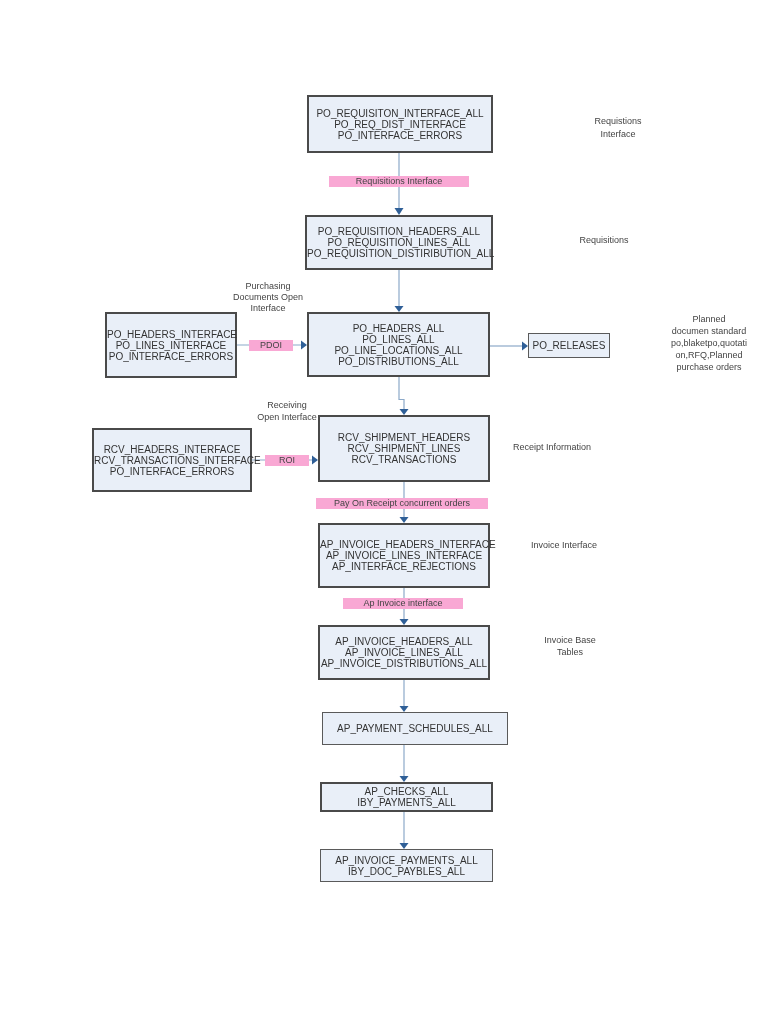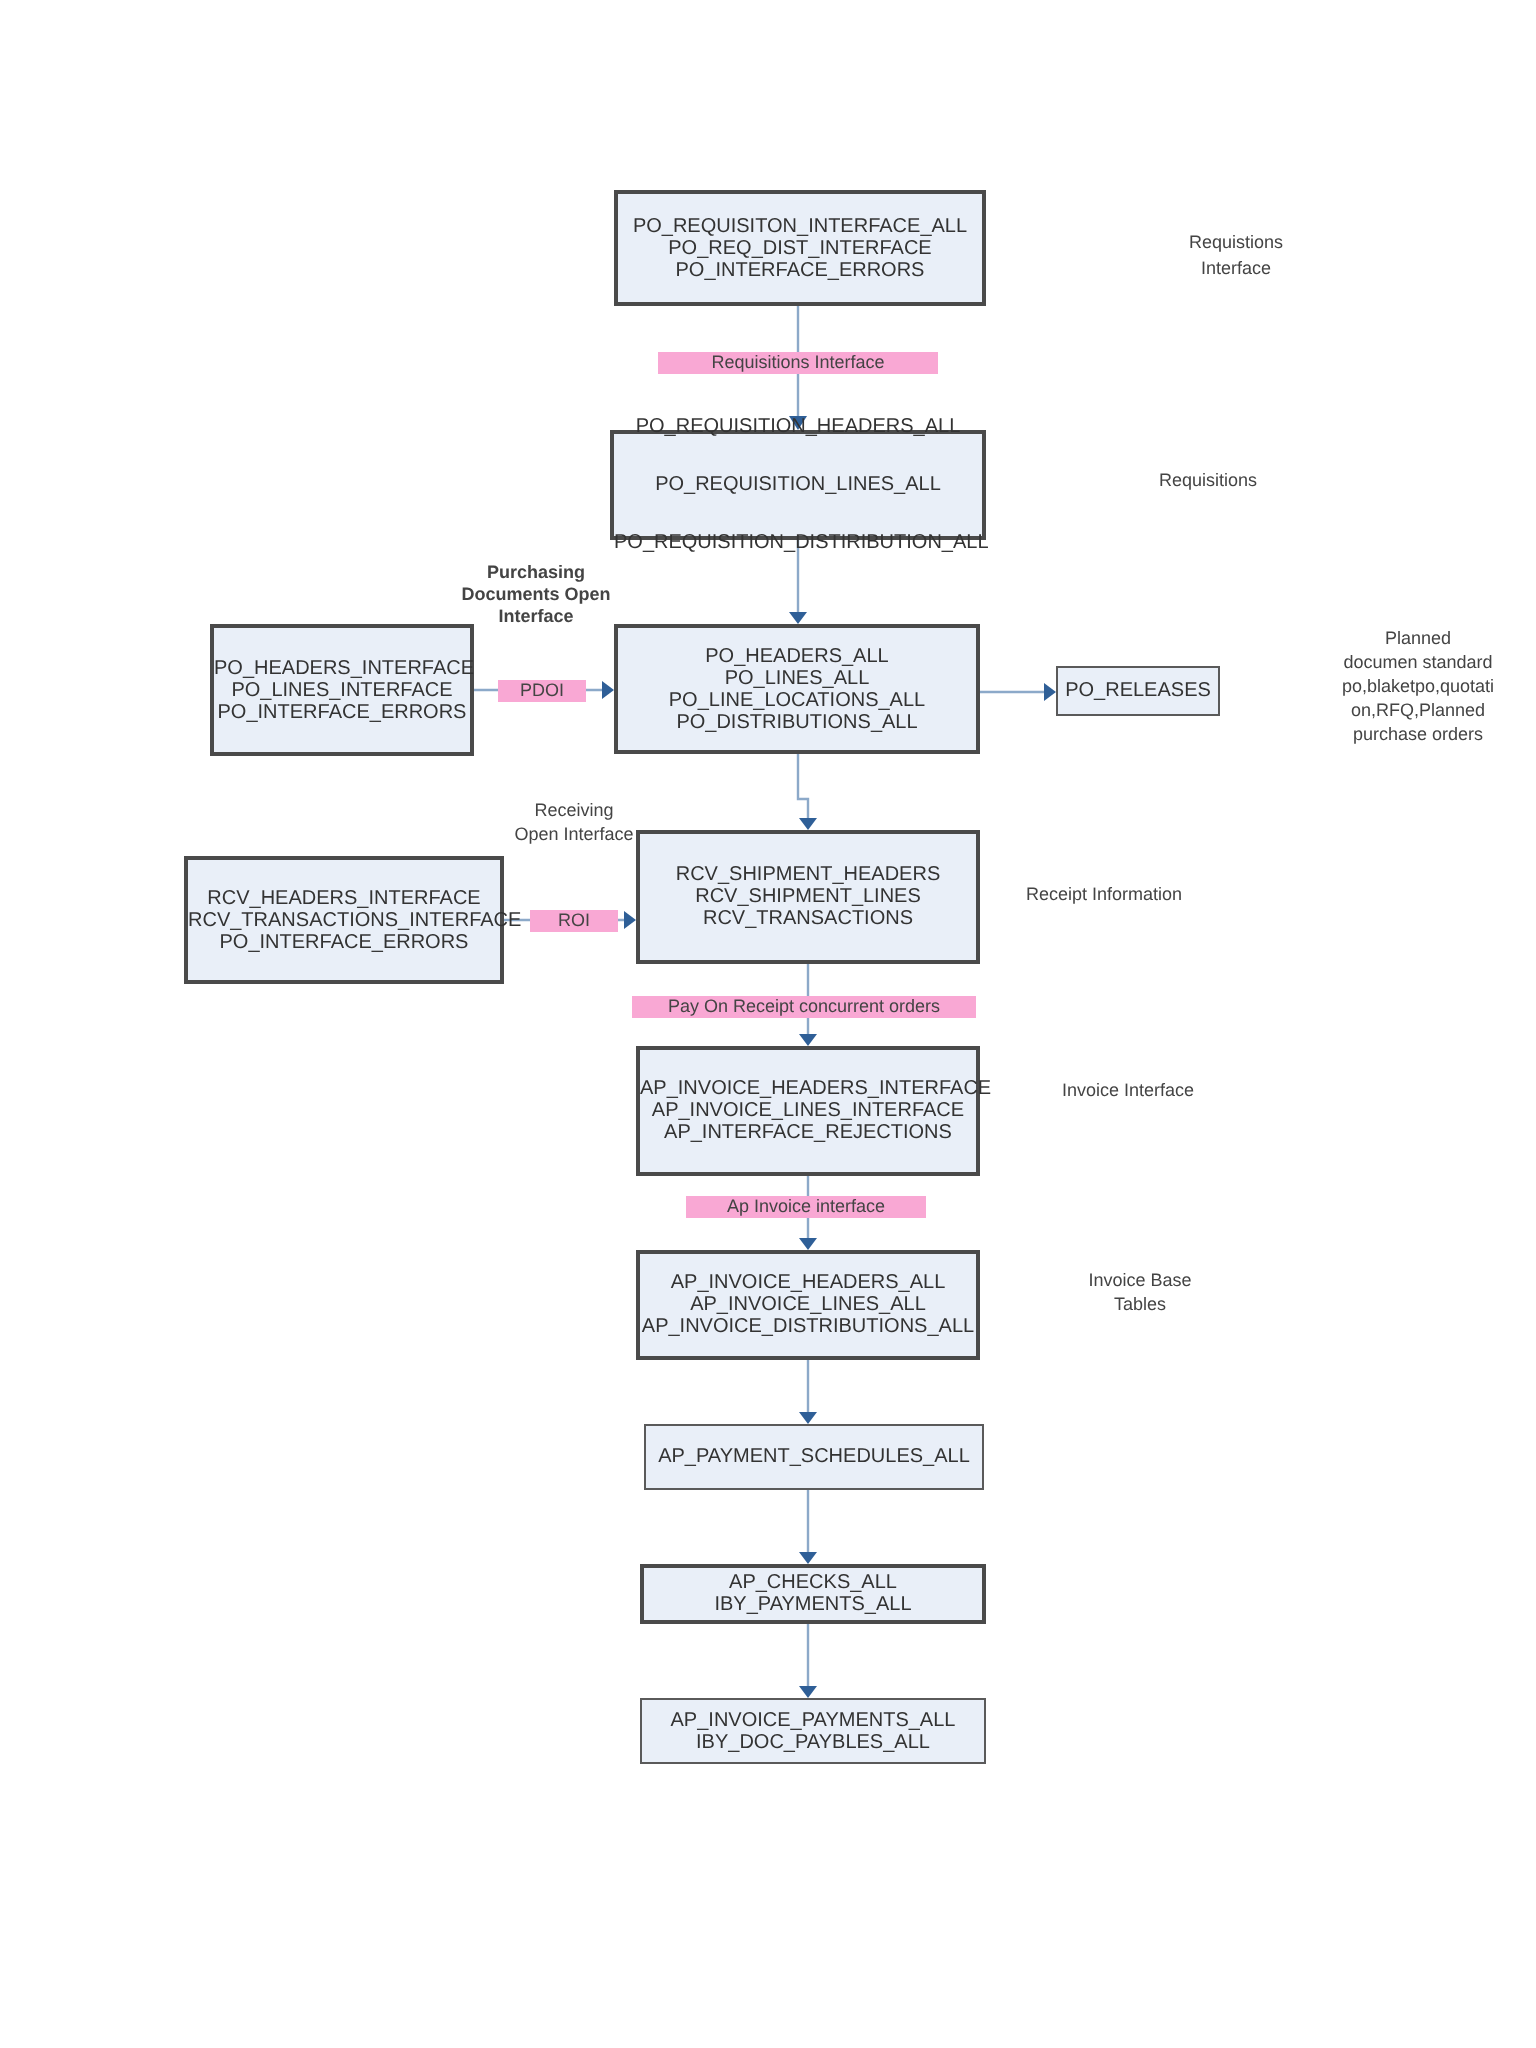--- a/index.html
+++ b/index.html
@@ -8,42 +8,42 @@
   .layer{position:absolute;left:0;top:0;width:768px;height:1024px;}
   .box{position:absolute;background:#e9eff8;border:2px solid #4a4a4a;
        display:flex;flex-direction:column;justify-content:center;
        text-align:center;font-size:10px;line-height:11px;color:#333333;box-sizing:border-box;}
   .box.thin{border-width:1px;border-color:#5a5a5a;}
   .box div{white-space:nowrap;}
   .slabel{position:absolute;font-size:9px;line-height:12px;color:#444444;text-align:center;}
   .elabel{position:absolute;font-size:9px;line-height:11px;color:#444444;text-align:center;background:#f9a8d4;}
   
   .b-reqif{left:307px;top:95px;width:186px;height:58px;}
-  .b-req{left:305px;top:215px;width:188px;height:55px;gap:18px;}
+  .b-req{left:305px;top:215px;width:188px;height:55px;}
   .b-poif{left:105px;top:312px;width:132px;height:66px;}
   .b-pobase{left:307px;top:312px;width:183px;height:65px;}
   .b-porel{left:528px;top:333px;width:82px;height:25px;}
   .b-rcvif{left:92px;top:428px;width:160px;height:64px;}
   .b-rcv{left:318px;top:415px;width:172px;height:67px;}
   .b-apif{left:318px;top:523px;width:172px;height:65px;}
   .b-apbase{left:318px;top:625px;width:172px;height:55px;}
-  .b-sched{left:322px;top:712px;width:170px;height:33px;}
+  .b-sched{left:322px;top:712px;width:186px;height:33px;}
   .b-checks{left:320px;top:782px;width:173px;height:30px;}
   .b-appay{left:320px;top:849px;width:173px;height:33px;}
   
   .l-reqint{left:573px;top:115px;width:90px;line-height:13px;}
   .l-req{left:564px;top:234px;width:80px;}
   .l-purch{left:650px;top:313px;width:118px;line-height:12px;}
   .l-receipt{left:497px;top:441px;width:110px;}
   .l-invif{left:509px;top:539px;width:110px;}
   .l-invbase{left:520px;top:634px;width:100px;}
   
   .e-reqint{left:329px;top:176px;width:140px;}
   .e-pdoi{left:249px;top:340px;width:44px;}
-  .e-purch{left:218px;top:281px;width:100px;background:transparent;font-weight:bold;}
+  .e-purch{left:218px;top:281px;width:100px;background:transparent;}
   .e-recv{left:232px;top:399px;width:110px;line-height:12px;background:transparent;}
   .e-roi{left:265px;top:455px;width:44px;}
   .e-payrec{left:316px;top:498px;width:172px;}
   .e-apinv{left:343px;top:598px;width:120px;}
 </style>
 </head>
 <body>
 
 <div class="page">
 

